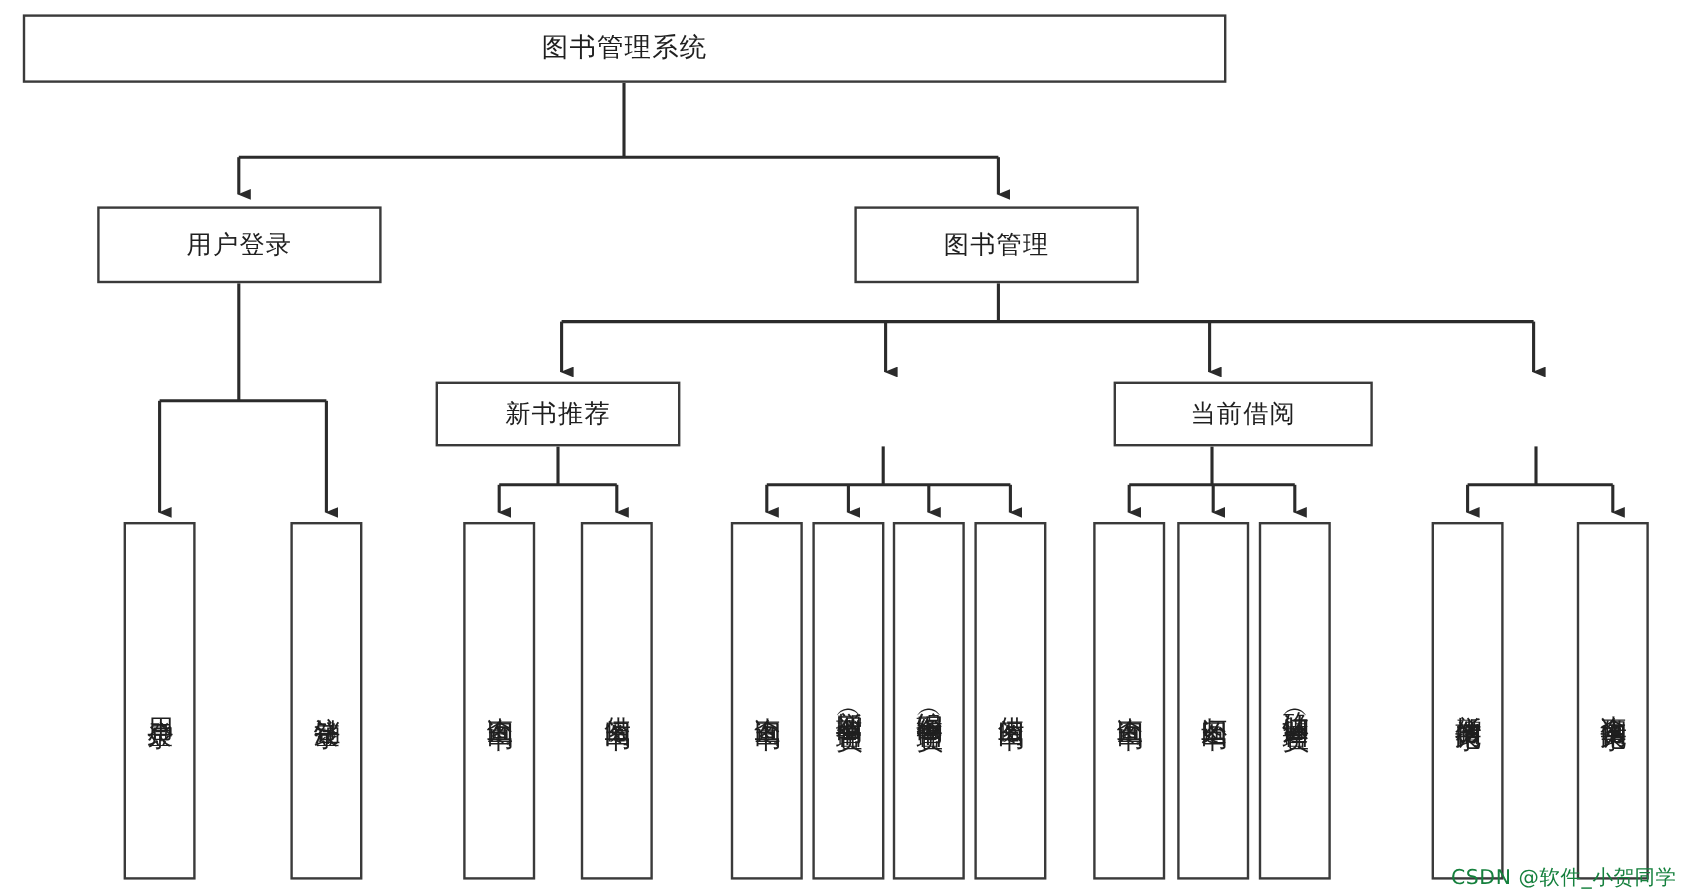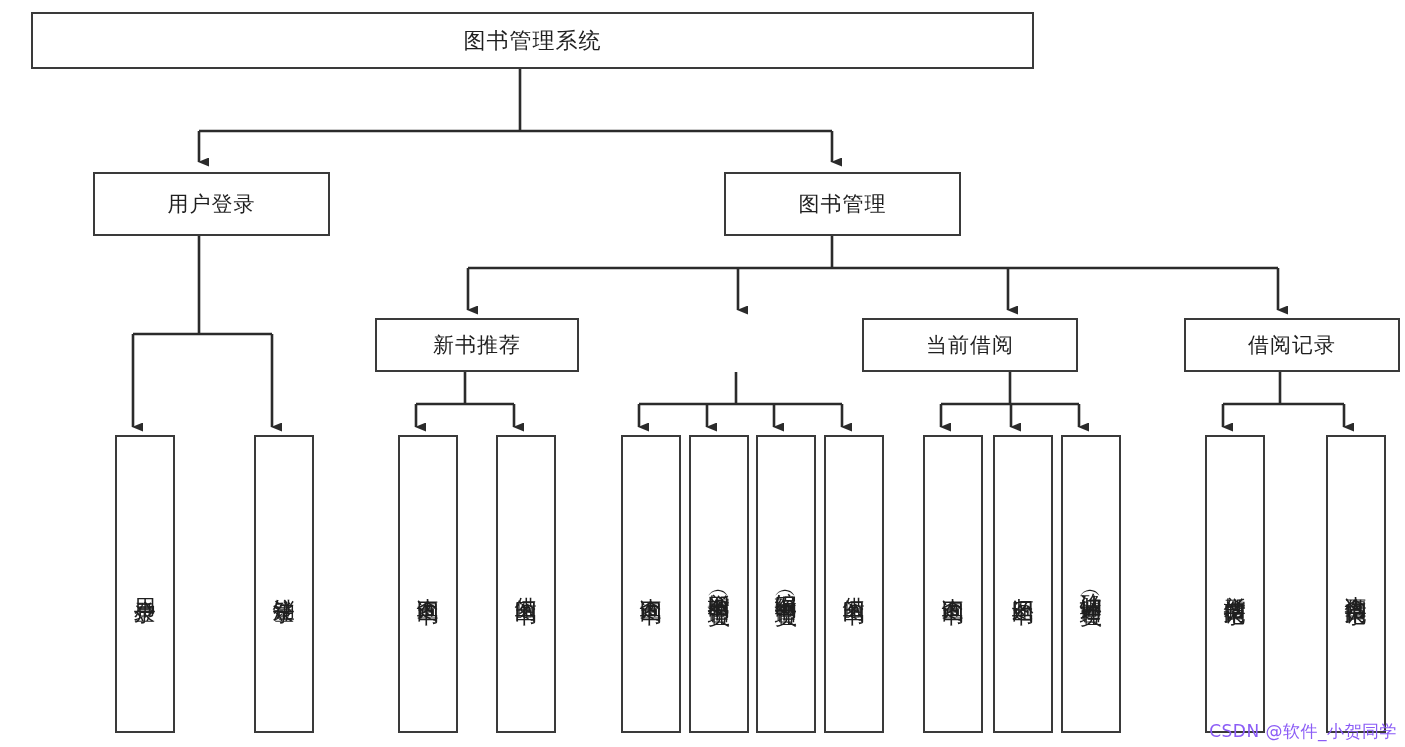--- a/index.html
+++ b/index.html
@@ -25,21 +25,20 @@
   
   .node{
     position:absolute;
     box-sizing:border-box;
     background:#ffffff;
     border:2.5px solid #3a3a3a;
     display:flex;
     align-items:center;
     justify-content:center;
     z-index:2;
-    margin-left:12px;
   }
   .node .label{
     font-size:21px;
     line-height:1.15;
     letter-spacing:1px;
     color:#1f1f1f;
     white-space:nowrap;
     text-align:center;
   }
   
@@ -56,21 +55,21 @@
     white-space:nowrap;
     max-height:100%;
   }
   .node.root .label{ font-size:22px; }
   
   #watermark{
     position:absolute;
     right:8px;
     bottom:4px;
     font-size:17px;
-    color:#8b5cf6;
+    color:#15803d;
     letter-spacing:0.5px;
     z-index:3;
     white-space:nowrap;
     font-family:"DejaVu Sans","Liberation Sans",sans-serif;
   }
 </style>
 </head>
 <body>
 
 <div id="canvas">
@@ -135,27 +134,24 @@
 
   <div class="node" style="left:712px;top:172px;width:237px;height:64px;">
     <span class="label">图书管理</span>
   </div>
 
   <div class="node" style="left:363px;top:318px;width:204px;height:54px;justify-content:center;">
     <span class="label">新书推荐</span>
   </div>
 
 
-  <div class="node" style="left:850px;top:318px;width:216px;height:54px;">
+  <div class="node" style="left:928px;top:318px;width:216px;height:54px;">
     <span class="label">当前借阅</span>
   </div>
 
-  <div class="node" style="left:1172px;top:318px;width:216px;height:54px;">
-    <span class="label">借阅记录</span>
-  </div>
 
   <div class="node vertical" style="left:103px;top:435px;width:60px;height:298px;">
     <span class="label">用户登录</span>
   </div>
 
   <div class="node vertical" style="left:242px;top:435px;width:60px;height:298px;">
     <span class="label">注销登录</span>
   </div>
 
   <div class="node vertical" style="left:386px;top:435px;width:60px;height:298px;">

